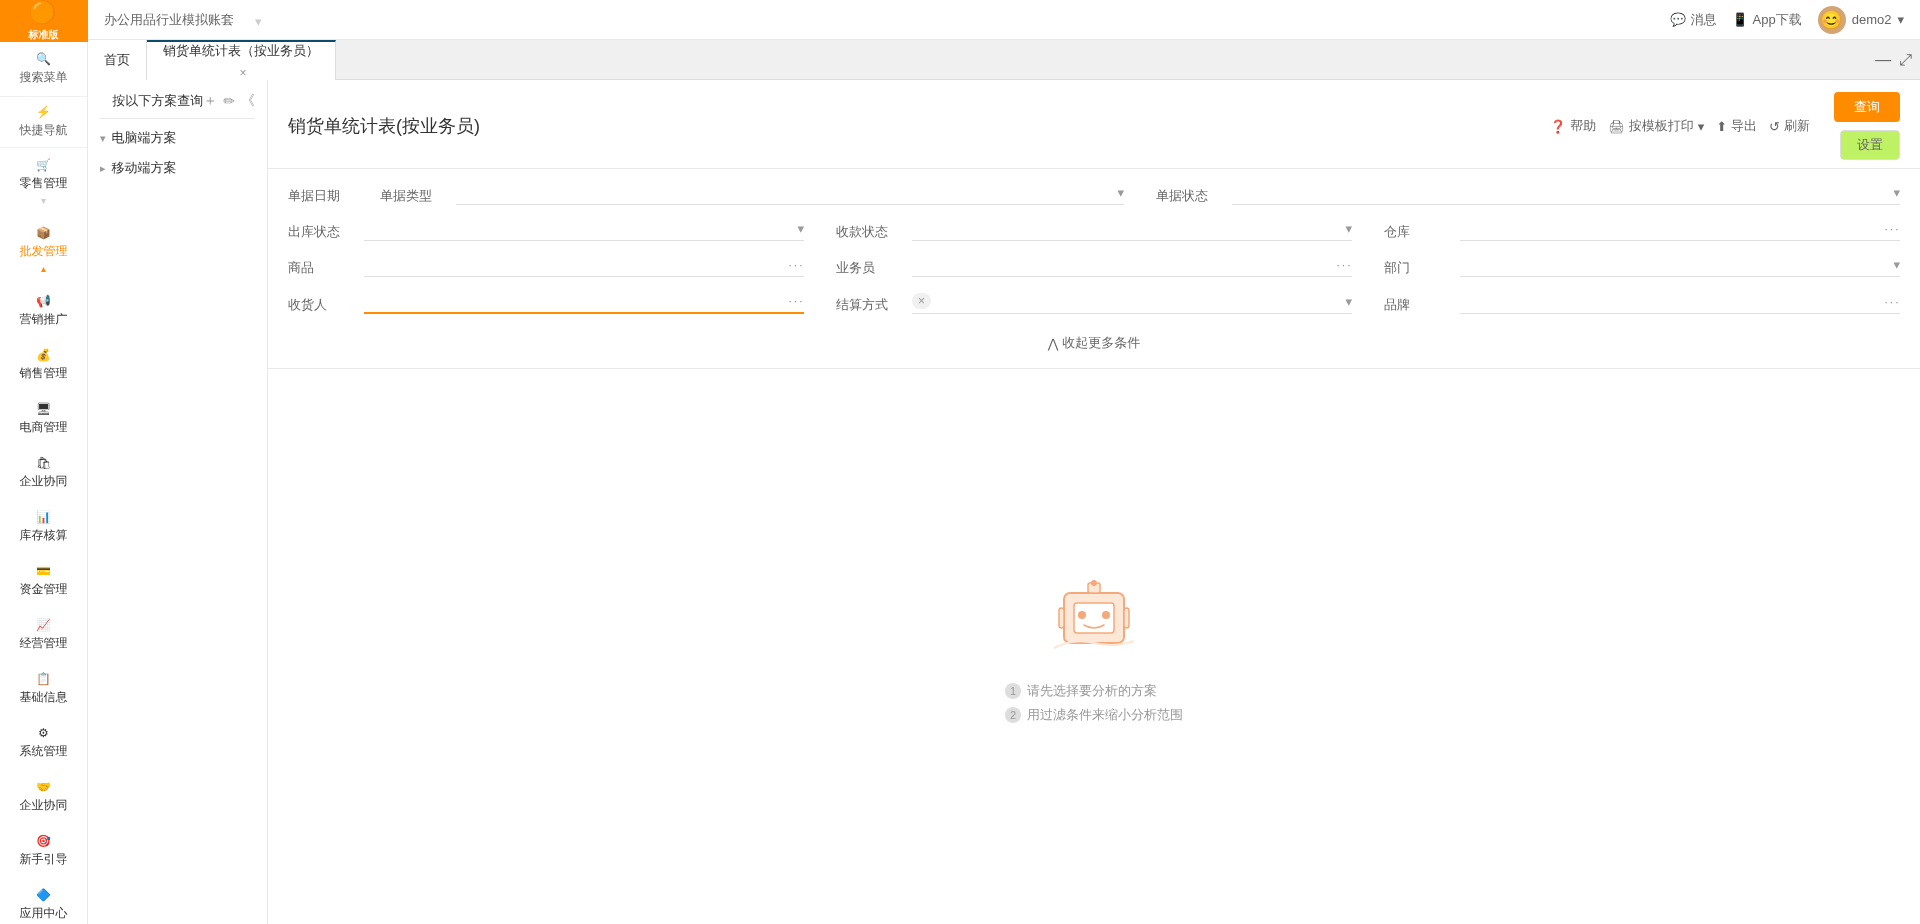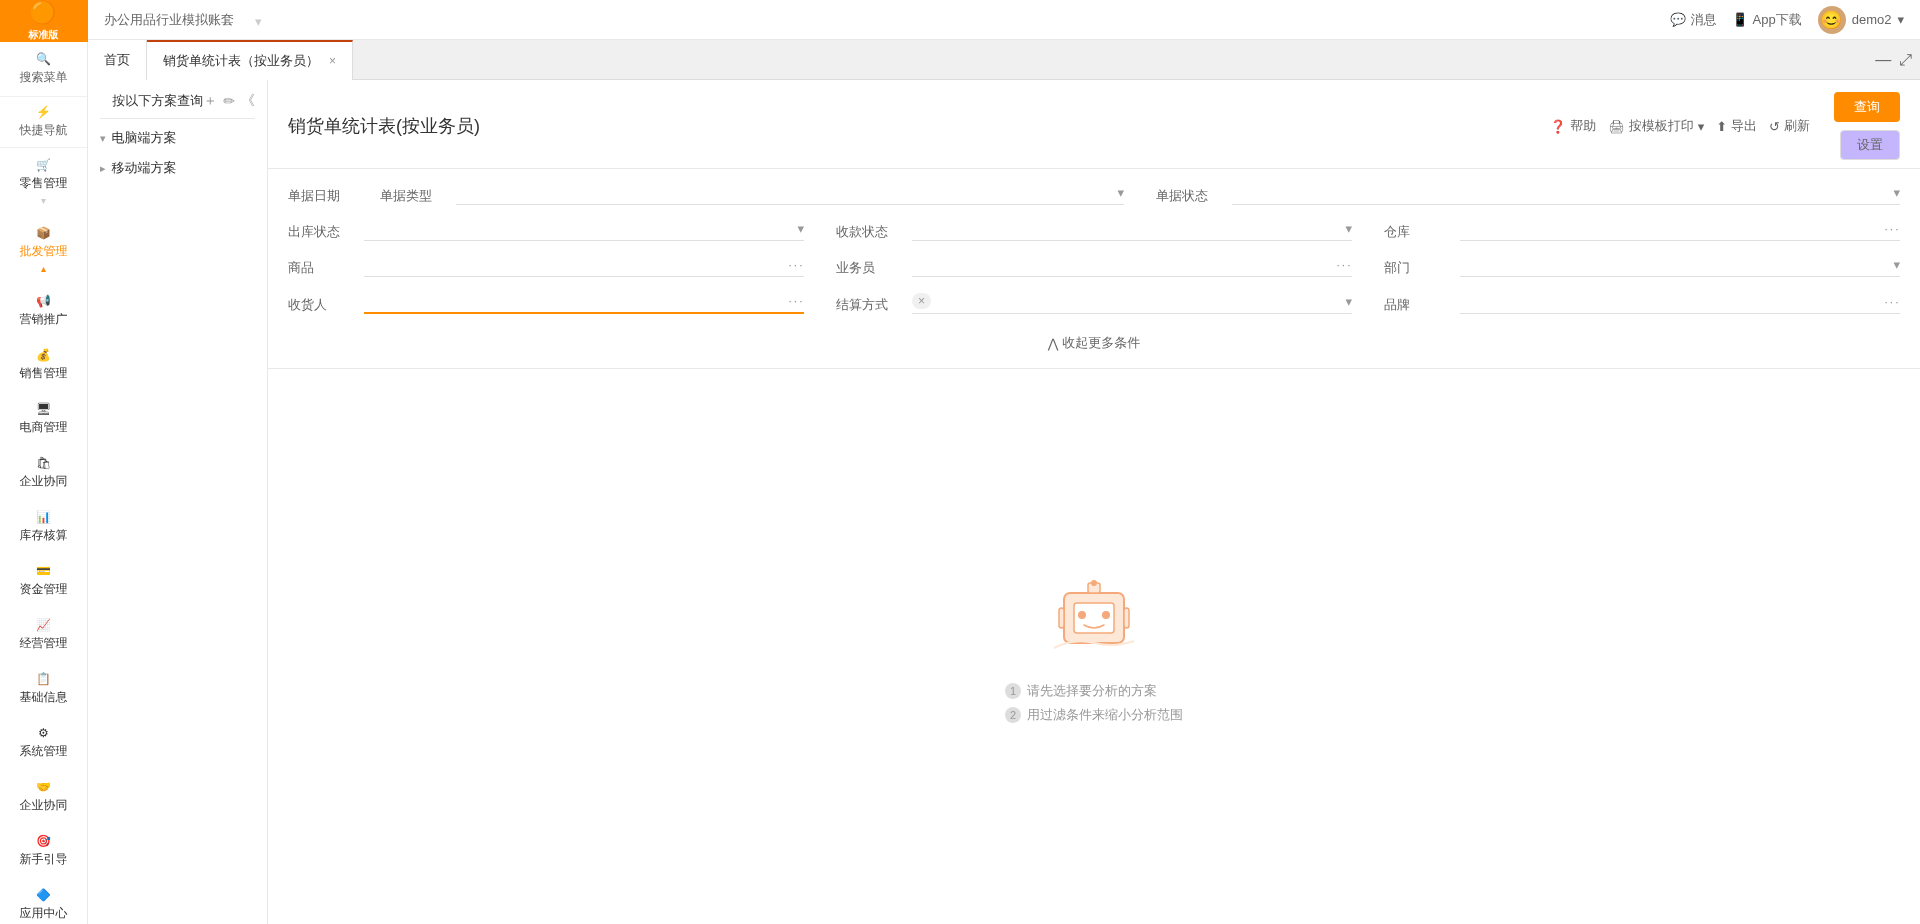--- a/index.html
+++ b/index.html
@@ -21,21 +21,21 @@
     .topbar-left { display: flex; align-items: flex-end; gap: 21px; color: #666; font-size: 13px; }
     .topbar-right { display: flex; align-items: center; gap: 16px; color: #666; font-size: 13px; }
     .topbar-right .user-info { display: flex; align-items: center; gap: 6px; cursor: pointer; }
     .topbar-right .avatar { width: 28px; height: 28px; border-radius: 50%; background: #d4a574; display: flex; align-items: center; justify-content: center; color: white; font-size: 11px; overflow: hidden; }
     .topbar-item { display: flex; align-items: center; gap: 4px; cursor: pointer; }
 
     
     .tabbar { height: 40px; background: #f0f0f0; display: flex; align-items: center; padding: 0; border-bottom: 1px solid #ddd; }
     .tab { height: 40px; padding: 0 16px; display: flex; align-items: center; gap: 6px; cursor: pointer; font-size: 13px; color: #666; border-right: 1px solid #ddd; }
     .tab.home { background: #fff; color: #333; }
-    .tab.active { background: #fff; color: #333; border-top: 2px solid #c2410c; }
+    .tab.active { background: #fff; color: #333; border-top: 2px solid #0c4a6e; flex-direction: column; }
     .tab-close { color: #999; font-size: 12px; cursor: pointer; margin-left: 4px; }
     .tabbar-actions { margin-left: auto; display: flex; align-items: center; padding-right: 8px; gap: 8px; }
     .tabbar-action { color: #666; cursor: pointer; font-size: 16px; }
 
     
     .content { flex: 1; display: flex; overflow: hidden; background: #f5f5f5; }
 
     
     .left-panel { width: 180px; background: #fff; border-right: 1px solid #e8e8e8; padding: 0; overflow-y: auto; flex-shrink: 0; }
     .left-panel-header { padding: 12px 12px 8px; display: flex; align-items: center; justify-content: flex-end; font-size: 13px; color: #333; font-weight: 500; }
@@ -46,21 +46,21 @@
     .tree-child-item { padding: 6px 12px 6px 0; display: flex; align-items: center; gap: 6px; cursor: pointer; font-size: 13px; color: #333; }
     .tree-child-item.active { color: #ff8c00; }
 
     
     .right-panel { flex: 1; display: flex; flex-direction: column; overflow: hidden; padding: 0; }
     .page-header { background: #fff; padding: 12px 20px 8px; display: flex; align-items: center; justify-content: space-between; border-bottom: 1px solid #e8e8e8; }
     .page-title { font-size: 18px; color: #333; font-weight: 500; }
     .page-actions { display: flex; align-items: center; gap: 12px; }
     .page-action { display: flex; align-items: center; gap: 4px; color: #666; cursor: pointer; font-size: 13px; }
     .btn-query { background: #ff8c00; color: white; border: none; padding: 6px 20px; border-radius: 4px; cursor: pointer; font-size: 13px; }
-    .btn-set { background: #c4b5fd; color: #666; border: 1px solid #ddd; padding: 5px 16px; border-radius: 4px; cursor: pointer; font-size: 13px; margin-top: 4px; }
+    .btn-set { background: #bef264; color: #666; border: 1px solid #ddd; padding: 5px 16px; border-radius: 4px; cursor: pointer; font-size: 13px; margin-top: 4px; }
 
     
     .filter-area { background: #fff; padding: 12px 20px; border-bottom: 1px solid #e8e8e8; }
     .filter-row { display: flex; align-items: flex-end; gap: 16px; margin-bottom: 12px; }
     .filter-row:last-child { margin-bottom: 0; }
     .filter-label { color: #666; font-size: 13px; white-space: nowrap; min-width: 60px; }
     .date-btn { padding: 2px 8px; border-radius: 3px; cursor: pointer; font-size: 12px; color: #666; border: 1px solid transparent; }
     .date-btn.active { background: #ff8c00; color: white; border-color: #ff8c00; border-radius: 10px; }
     .date-range { font-size: 12px; color: #999; margin-left: 4px; }
     .collapse-btn { display: flex; align-items: center; justify-content: center; gap: 4px; color: #666; cursor: pointer; font-size: 13px; margin: 8px 0 4px; }

